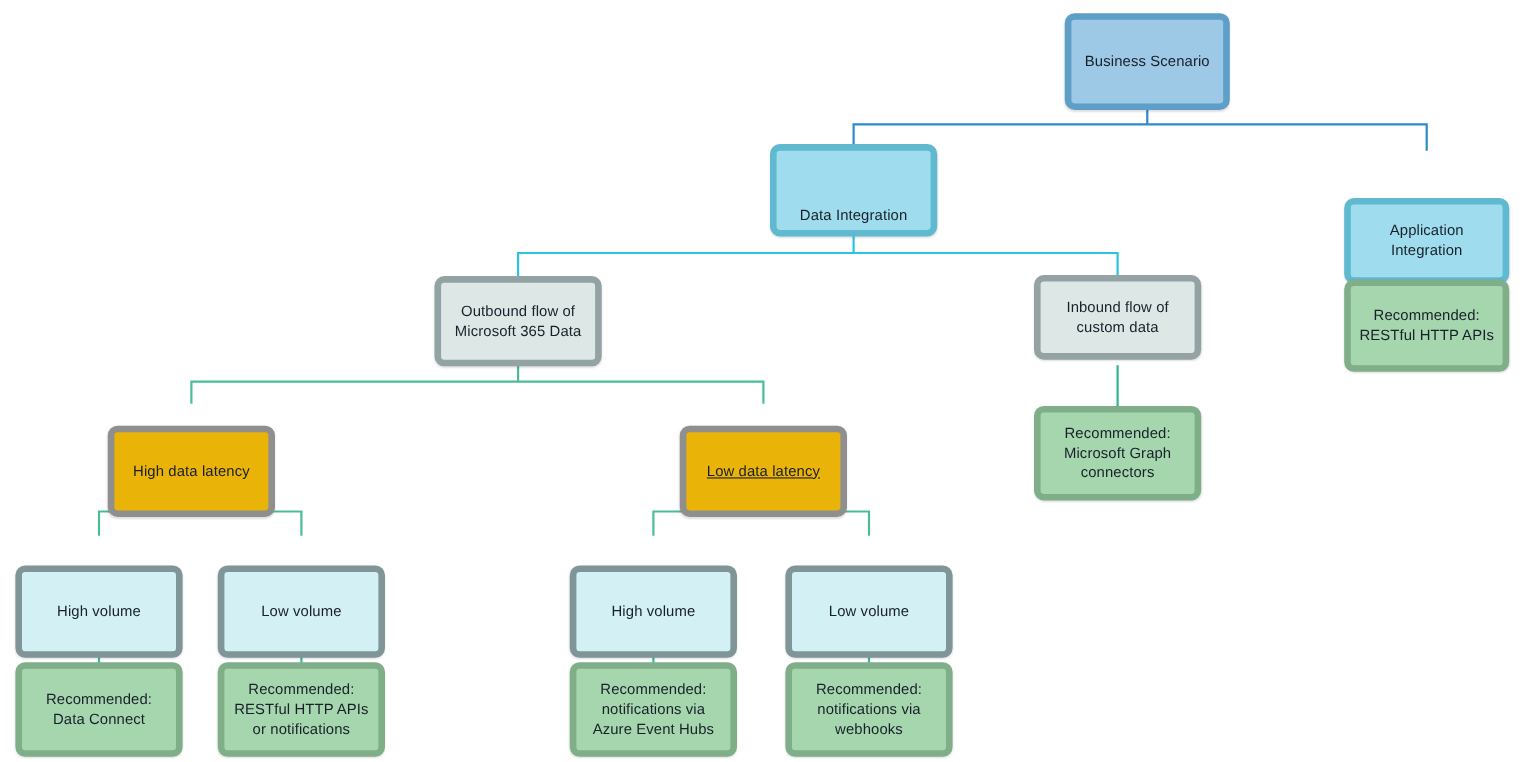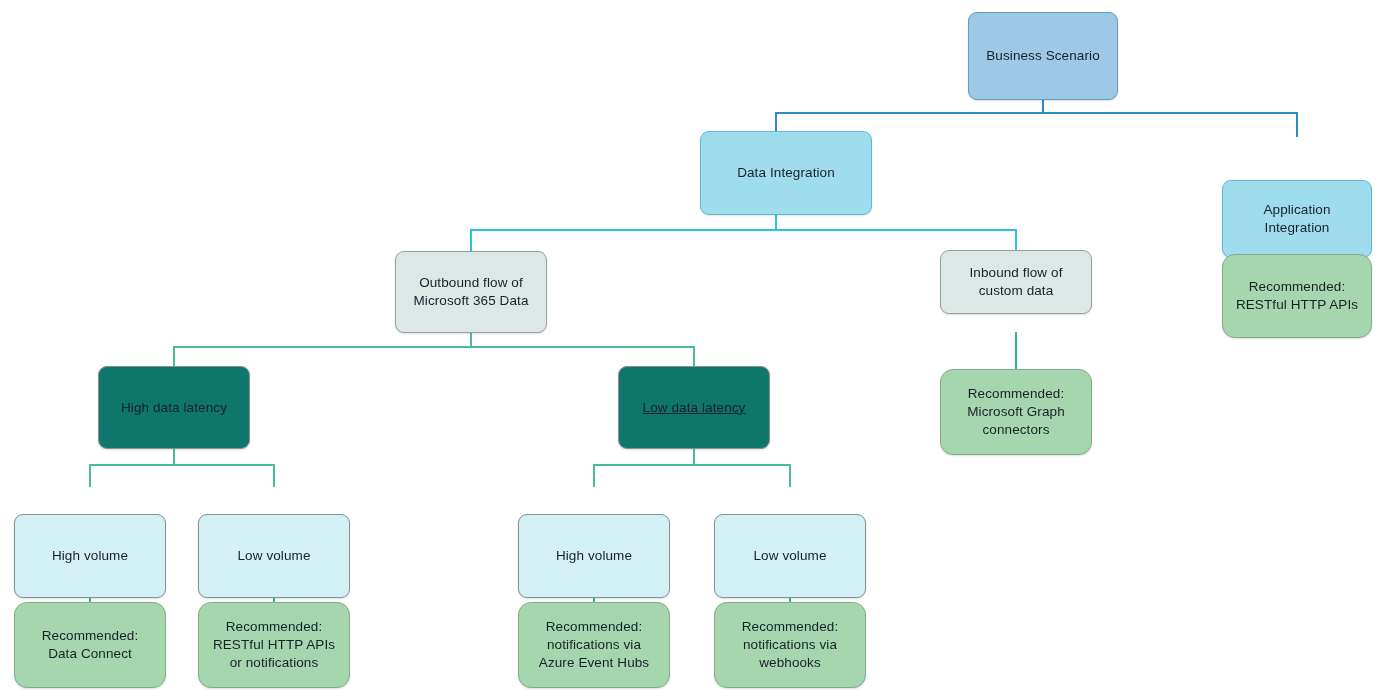--- a/index.html
+++ b/index.html
@@ -5,36 +5,36 @@
   html,body{margin:0;padding:0;background:#ffffff;}
   body{width:1392px;height:693px;font-family:"Liberation Sans",sans-serif;overflow:hidden;}
   #canvas{position:relative;width:1392px;height:693px;background:#fff;}
   svg.wires{position:absolute;left:0;top:0;width:1392px;height:693px;pointer-events:none;}
   .node{
     position:absolute;
     box-sizing:border-box;
     display:flex;align-items:center;justify-content:center;
     text-align:center;
     border-radius:9px;
-    border:1px solid #b91c1c;
+    border:6px solid #b91c1c;
     color:#18202a;
     font-size:13.5px;
     line-height:1.33;
     letter-spacing:.1px;
     padding:4px 7px;
     box-shadow:0 1px 2px rgba(0,0,0,.13);
     z-index:2;
   }
   .node span{display:block;white-space:pre-line;}
   .t-root   {background:#9dc8e6;border-color:#5d9fc6;}
   .t-branch {background:#9fdcee;border-color:#5fb9cf;}
   .t-flow   {background:#dde7e6;border-color:#93a3a3;}
-  .t-latency{background:#0f766e;border-color:#8f8f8f;}
+  .t-latency{background:#eab308;border-color:#8f8f8f;margin-top:21px;}
   .t-volume {background:#d3f0f4;border-color:#7f9597;margin-top:28px;}
-  .t-rec    {background:#a6d6ae;border-color:#7fae89;border-radius:13px;}
+  .t-rec    {background:#a6d6ae;border-color:#7fae89;}
 </style>
 </head>
 <body>
 
 <div id="canvas">
   <svg class="wires" id="wires" viewBox="0 0 1392 693">
       <path d="M 1043 100 L 1043 113 M 776 113 L 1297 113 M 776 113 L 776 131 M 1297 113 L 1297 136" stroke="#2e8bc7" stroke-width="2" fill="none" stroke-linecap="square"></path>
       <path d="M 776 215 L 776 230 M 471 230 L 1016 230 M 471 230 L 471 251 M 1016 230 L 1016 250" stroke="#29c5e0" stroke-width="2" fill="none" stroke-linecap="square"></path>
       <path d="M 1297 214 L 1297 254" stroke="#29c5e0" stroke-width="2" fill="none" stroke-linecap="square"></path>
       <path d="M 471 333 L 471 347 M 174 347 L 694 347 M 174 347 L 174 366 M 694 347 L 694 366" stroke="#4bbd96" stroke-width="2" fill="none" stroke-linecap="square"></path>
@@ -43,32 +43,32 @@
       <path d="M 694 449 L 694 465 M 594 465 L 790 465 M 594 465 L 594 486 M 790 465 L 790 486" stroke="#4bbd96" stroke-width="2" fill="none" stroke-linecap="square"></path>
       <path d="M 90 570 L 90 602" stroke="#3db98f" stroke-width="2" fill="none" stroke-linecap="square"></path>
       <path d="M 274 570 L 274 602" stroke="#3db98f" stroke-width="2" fill="none" stroke-linecap="square"></path>
       <path d="M 594 570 L 594 602" stroke="#3db98f" stroke-width="2" fill="none" stroke-linecap="square"></path>
       <path d="M 790 570 L 790 602" stroke="#3db98f" stroke-width="2" fill="none" stroke-linecap="square"></path>
     </svg>
   <div id="nodes-layer">
       <div class="node t-root" style="left: 968px; top: 12px; width: 150px; height: 88px;">
         <span>Business Scenario</span>
       </div>
-      <div class="node t-branch" style="left: 700px; top: 131px; width: 172px; height: 84px;">
+      <div class="node t-branch" style="left: 700px; top: 131px; width: 152px; height: 84px; align-items: flex-end;">
         <span>Data Integration</span>
       </div>
       <div class="node t-branch" style="left: 1222px; top: 136px; width: 150px; height: 78px; margin-top: 44px;">
         <span>Application
 Integration</span>
       </div>
       <div class="node t-flow" style="left: 395px; top: 251px; width: 152px; height: 82px;">
         <span>Outbound flow of
 Microsoft 365 Data</span>
       </div>
-      <div class="node t-flow" style="left: 940px; top: 250px; width: 152px; height: 64px;">
+      <div class="node t-flow" style="left: 940px; top: 250px; width: 152px; height: 77px;">
         <span>Inbound flow of
 custom data</span>
       </div>
       <div class="node t-rec" style="left: 1222px; top: 254px; width: 150px; height: 84px;">
         <span>Recommended:
 RESTful HTTP APIs</span>
       </div>
       <div class="node t-latency" style="left: 98px; top: 366px; width: 152px; height: 83px;">
         <span>High data latency</span>
       </div>

